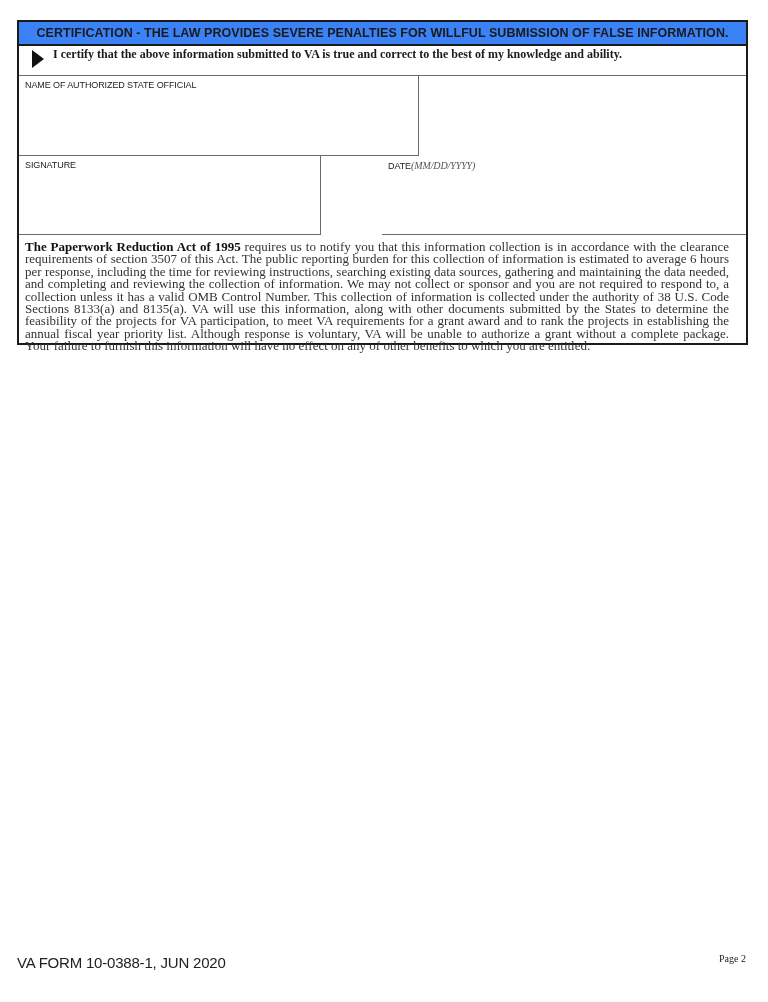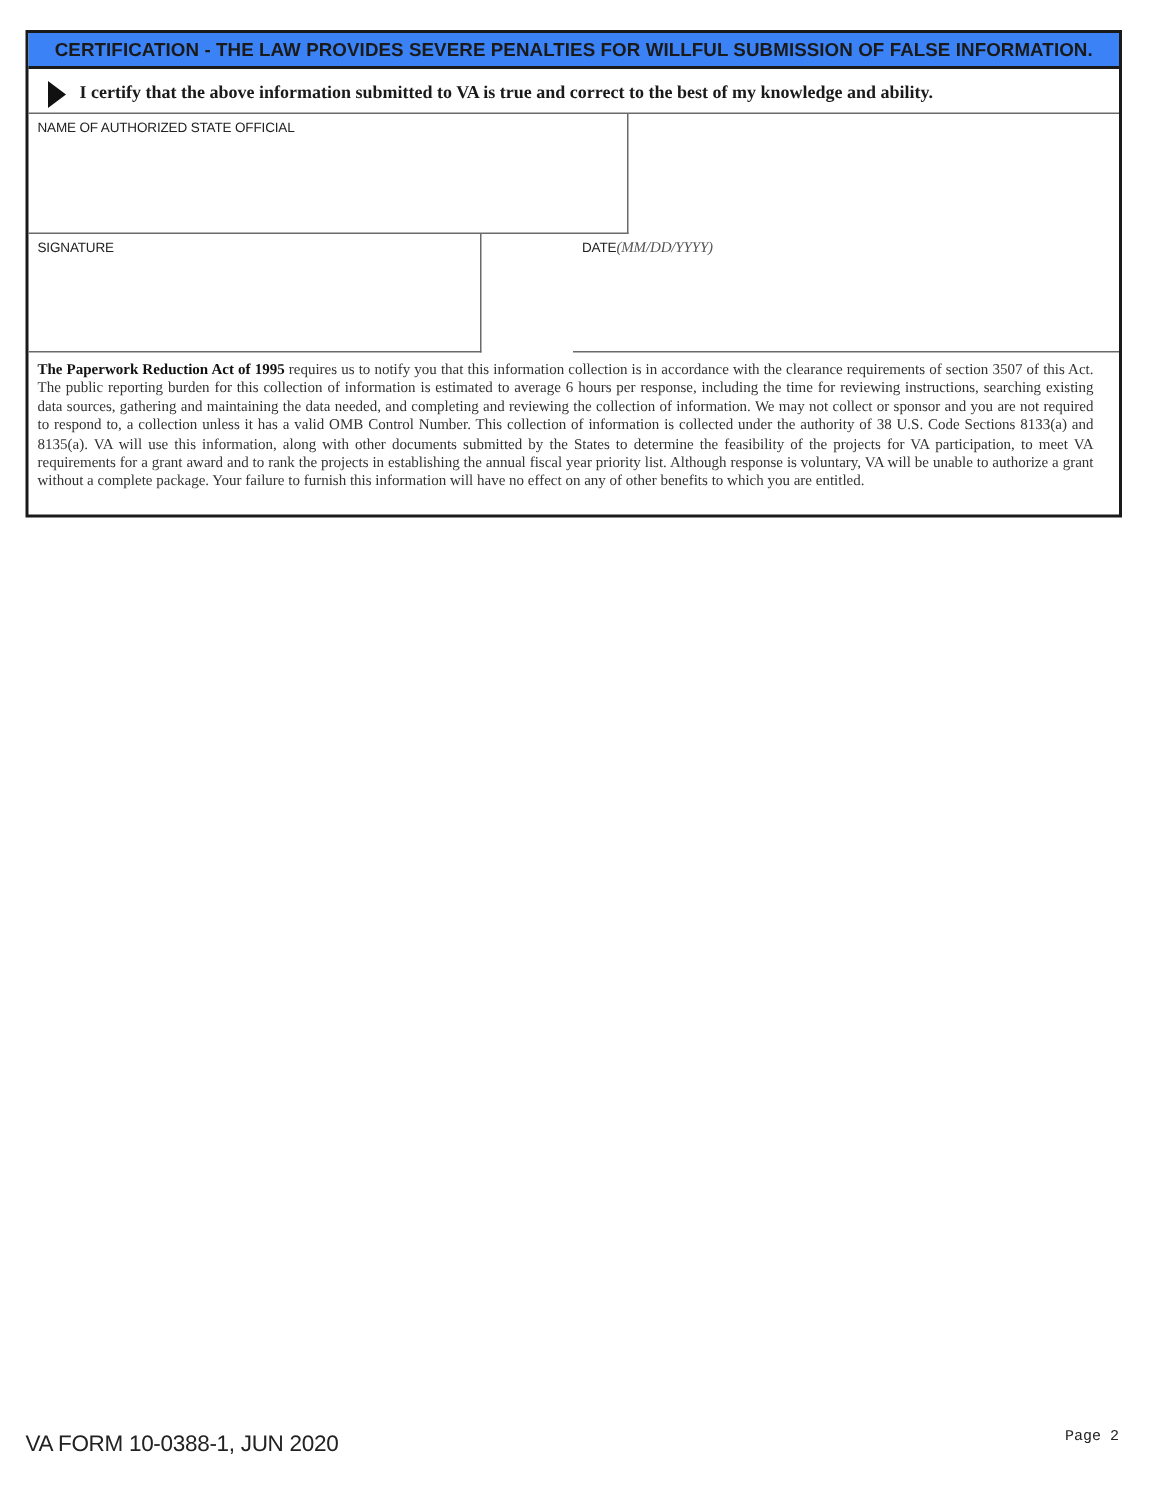--- a/index.html
+++ b/index.html
@@ -42,21 +42,21 @@
     box-sizing: border-box;
     height: 24px;
   }
   .certify-row {
     position: absolute;
     left: 0; top: 24px;
     width: 727px;
     height: 30px;
     border-bottom: 1.5px solid #6a6a6a;
     display: flex;
-    align-items: center;
+    align-items: flex-start;
     box-sizing: border-box;
   }
   .arrow-icon {
     width: 0; height: 0;
     border-top: 9px solid transparent;
     border-bottom: 9px solid transparent;
     border-left: 12px solid #111;
     margin-left: 13px;
     margin-right: 9px;
     margin-top: 4px;
@@ -108,42 +108,42 @@
 
   .pra {
     position: absolute;
     left: 0;
     top: 213px;
     width: 727px;
     height: 108px;
     box-sizing: border-box;
     padding: 6px 17px 0 6px;
     font-family: "Liberation Serif", serif;
-    font-size: 10px;
+    font-size: 13px;
     line-height: 12.4px;
     color: #333;
     text-align: justify;
   }
   .pra b {
     color: #111;
   }
   .footer-left {
     position: absolute;
     left: 17px;
     top: 954px;
     font-family: "Liberation Sans", sans-serif;
     font-size: 15px;
     color: #222;
     letter-spacing: -0.2px;
   }
   .footer-right {
     position: absolute;
     right: 22px;
     top: 953px;
-    font-family: Liberation Mono, monospace;
+    font-family: Liberation Serif, serif;
     font-size: 10px;
     color: #222;
   }
 </style>
 </head>
 <body>
 
 <div class="form-box">
   <div class="cert-header">
     <span>CERTIFICATION - THE LAW PROVIDES SEVERE PENALTIES FOR WILLFUL SUBMISSION OF FALSE INFORMATION.</span>

